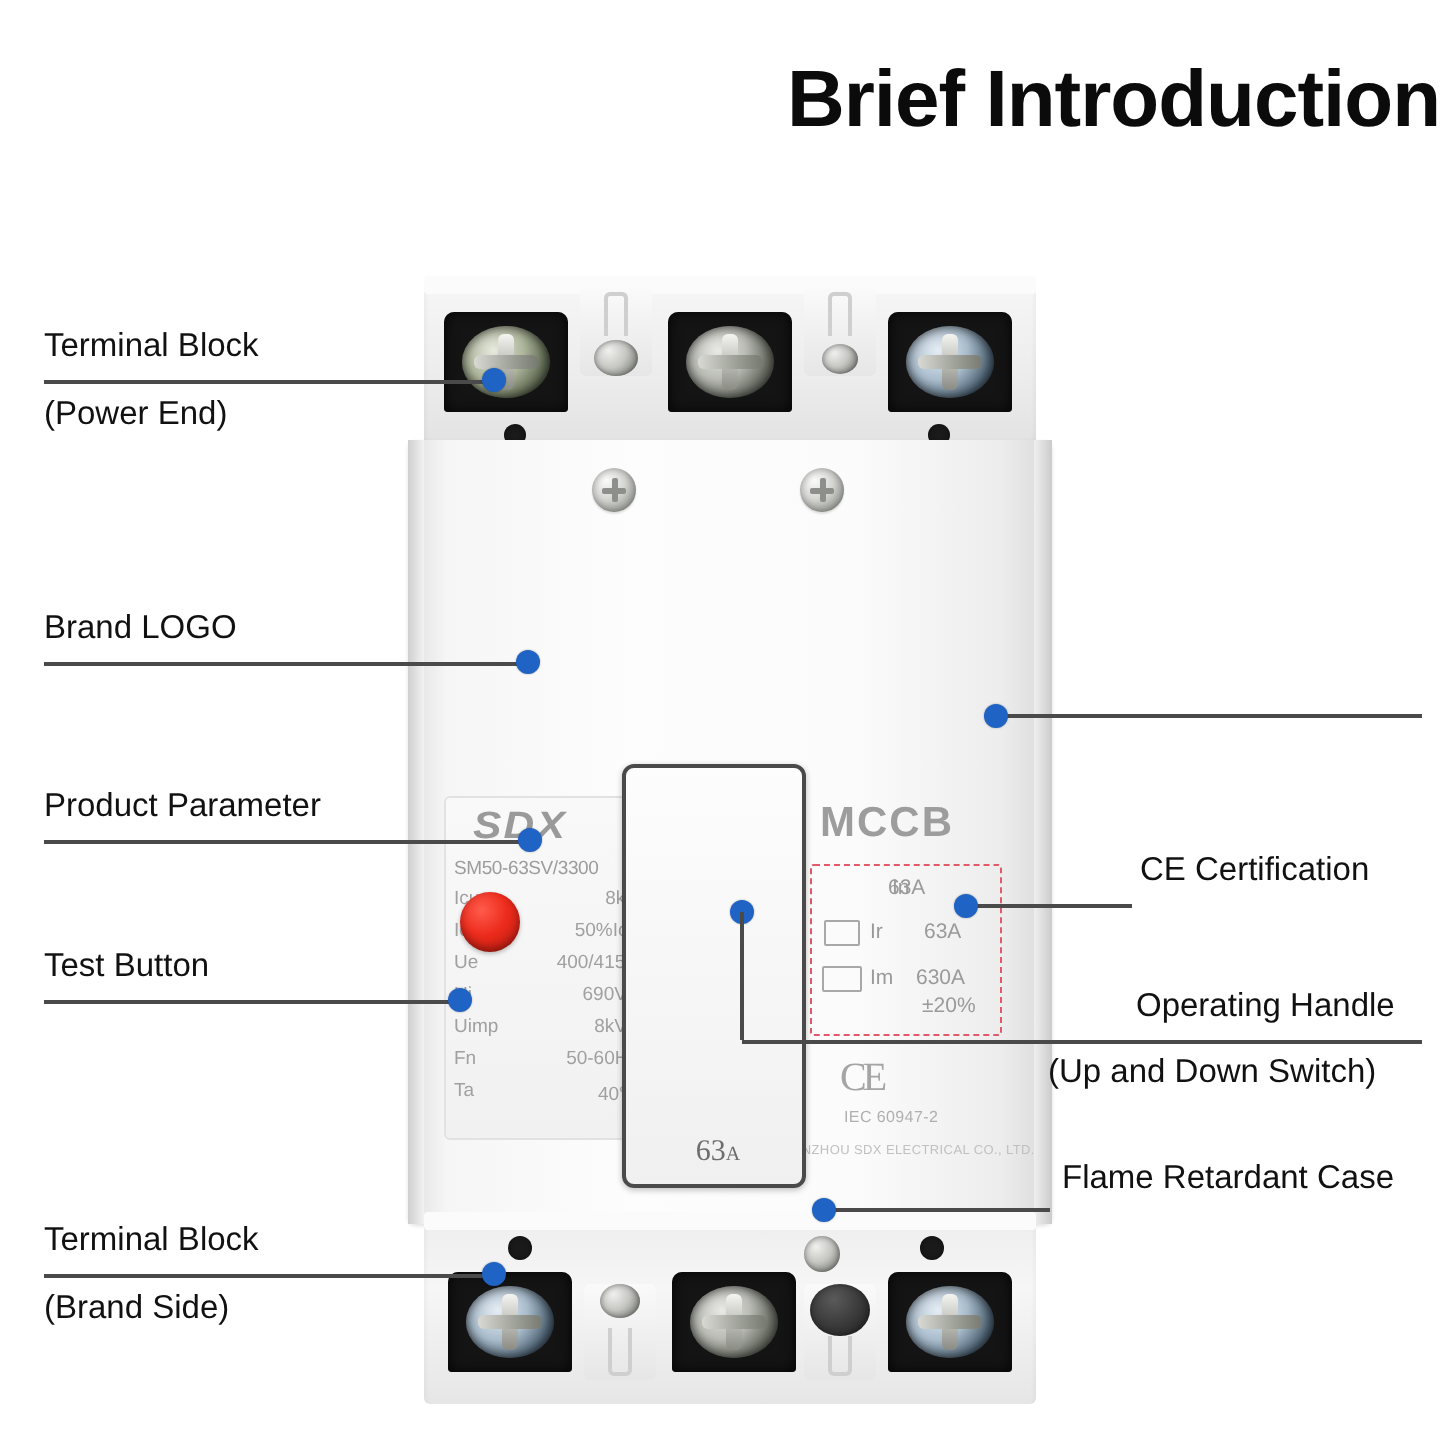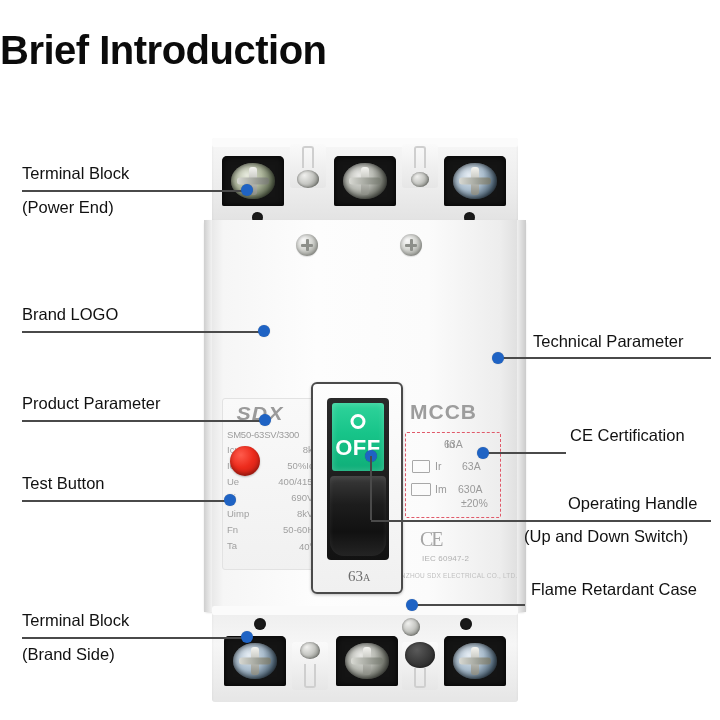--- a/index.html
+++ b/index.html
@@ -13,21 +13,21 @@
   #page {
     position: relative;
     width: 720px; height: 720px;
     background: #ffffff;
   }
 
   
   #title {
     position: absolute;
     top: 28px; left: 0; width: 720px;
-    text-align: left;
+    text-align: right;
     font-size: 40px;
     font-weight: bold;
     letter-spacing: -0.5px;
     color: #0b0b0b;
     font-family: "Liberation Sans", sans-serif;
   }
 
   
   #breaker {
     position: absolute;
@@ -388,27 +388,20 @@
         <div class="tech-line" style="left:29px; top:50px;">Im</div>
         <div class="tech-line" style="left:52px; top:50px;">630A</div>
         <div class="tech-line" style="left:55px; top:64px;">±20%</div>
       </div>
 
       <div id="ce">CE</div>
       <div id="iec">IEC 60947-2</div>
       <div id="company">WENZHOU SDX ELECTRICAL CO., LTD.</div>
 
       <div id="handle-frame">
-        <div id="handle-inner">
-          <div id="rocker-green">
-            <div class="o-mark"></div>
-            <div class="off-text">OFF</div>
-          </div>
-          <div id="rocker-black"></div>
-        </div>
         <div id="handle-rating"><span>63</span><span class="unit">A</span></div>
       </div>
     </div>
 
     <div class="term-shroud" id="bot-shroud">
       <div class="shroud-lip" style="top:0;"></div>
 
       <div class="rivet" style="left:42px; top:12px; width:12px; height:12px; background:#1a1a1a;"></div>
       <div class="rivet" style="left:190px; top:12px; width:18px; height:18px;"></div>
       <div class="rivet" style="left:248px; top:12px; width:12px; height:12px; background:#1a1a1a;"></div>
@@ -443,21 +436,20 @@
   <div class="dot" style="left:258px; top:325px;"></div>
 
   <div class="callout-text" style="left:22px; top:394px;">Product Parameter</div>
   <div class="leader" style="left:22px; top:420px; width:243px;"></div>
   <div class="dot" style="left:259px; top:414px;"></div>
 
   <div class="callout-text" style="left:22px; top:474px;">Test Button</div>
   <div class="leader" style="left:22px; top:500px; width:208px;"></div>
   <div class="dot" style="left:224px; top:494px;"></div>
 
-  <div class="callout-text" style="left:533px; top:332px;">Technical Parameter</div>
   <div class="leader" style="left:497px; top:357px; width:214px;"></div>
   <div class="dot" style="left:492px; top:352px;"></div>
 
   <div class="callout-text" style="left:570px; top:426px;">CE Certification</div>
   <div class="leader" style="left:483px; top:452px; width:83px;"></div>
   <div class="dot" style="left:477px; top:447px;"></div>
 
   <div class="callout-text" style="left:568px; top:494px;">Operating Handle</div>
   <div class="leader" style="left:371px; top:520px; width:340px;"></div>
   <div class="callout-text" style="left:524px; top:527px;">(Up and Down Switch)</div>

